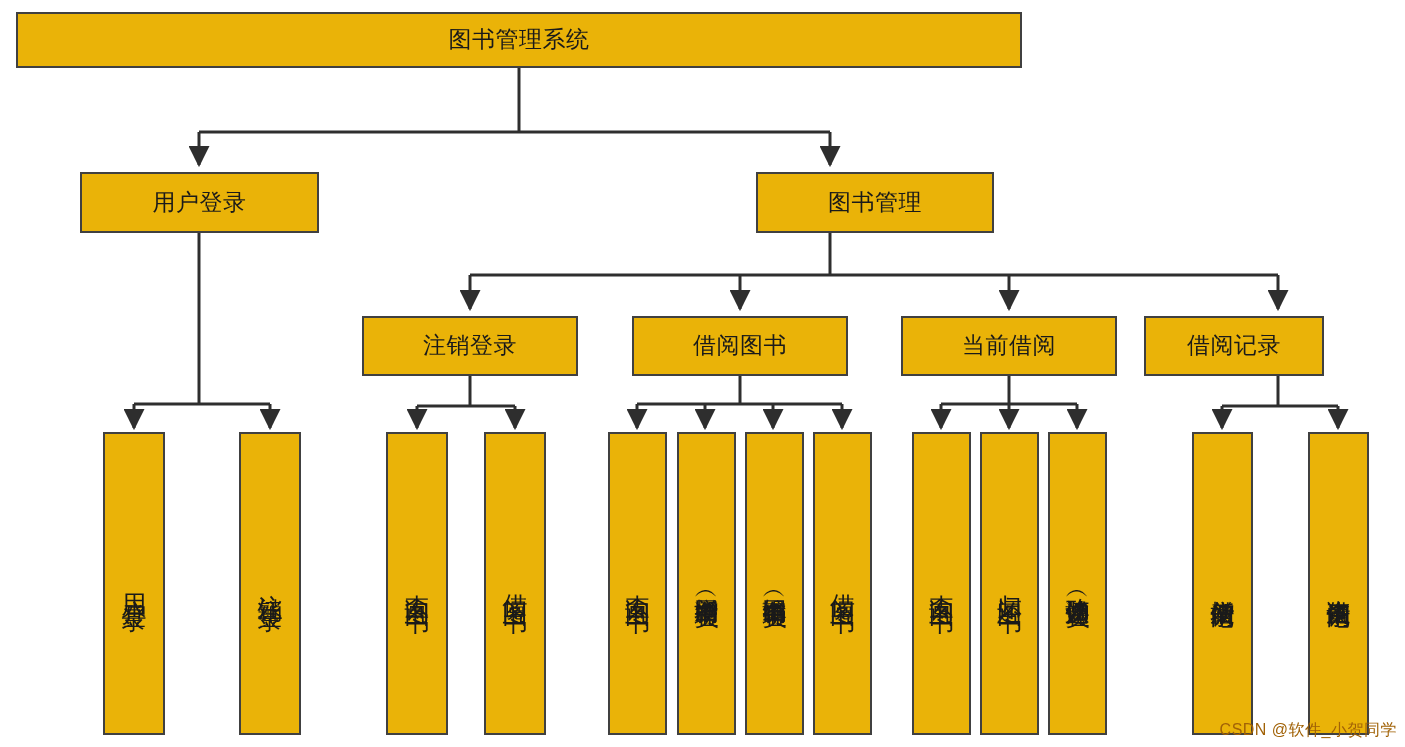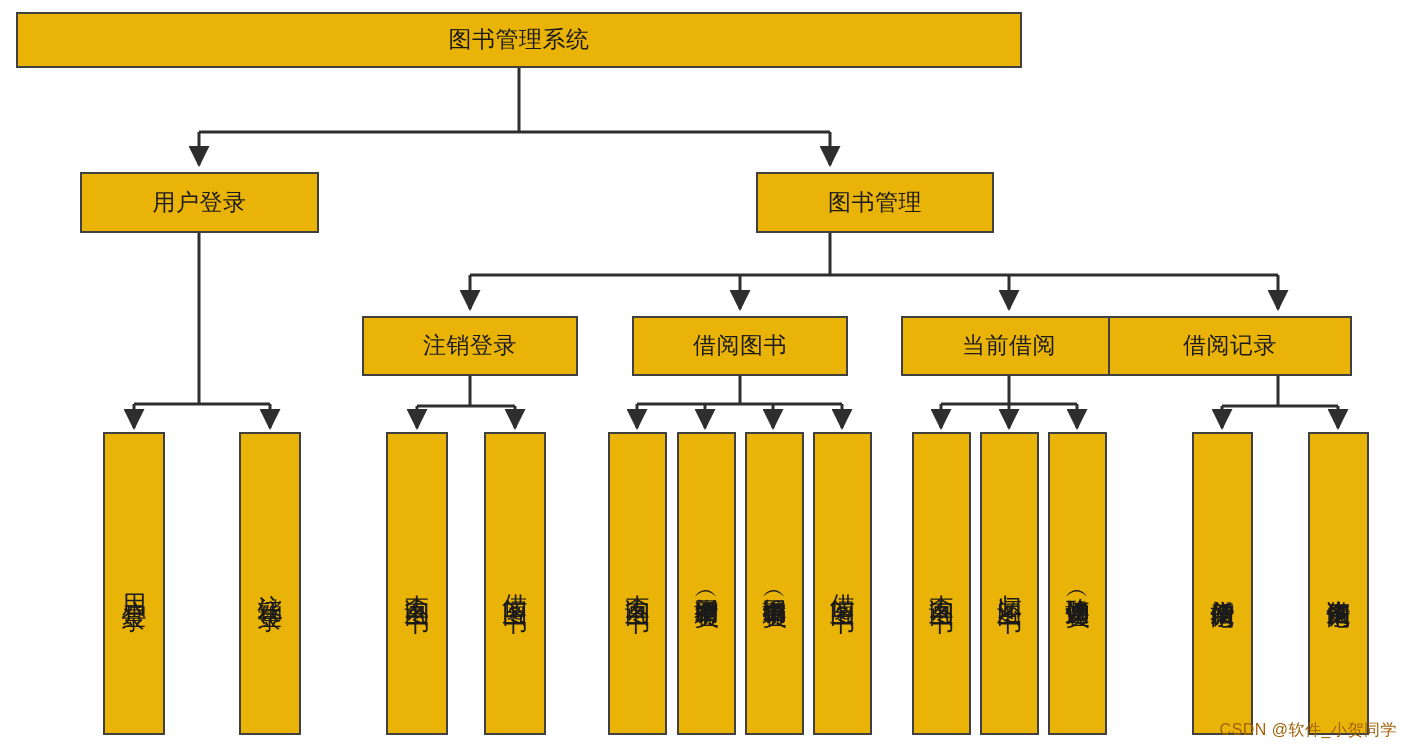--- a/index.html
+++ b/index.html
@@ -148,21 +148,21 @@
   </div>
 
   <div class="node horiz" style="left:632px; top:316px; width:216px; height:60px;">
     <span class="node-label">借阅图书</span>
   </div>
 
   <div class="node horiz" style="left:901px; top:316px; width:216px; height:60px;">
     <span class="node-label">当前借阅</span>
   </div>
 
-  <div class="node horiz" style="left:1108px; top:316px; width:244px; height:60px;">
+  <div class="node horiz" style="left:1144px; top:316px; width:180px; height:60px;">
     <span class="node-label">借阅记录</span>
   </div>
 
   <div class="node vert" style="left:103px; top:432px; width:62px; height:303px;">
     <span class="node-label">用户登录</span>
   </div>
 
   <div class="node vert" style="left:239px; top:432px; width:62px; height:303px;">
     <span class="node-label">注销登录</span>
   </div>

